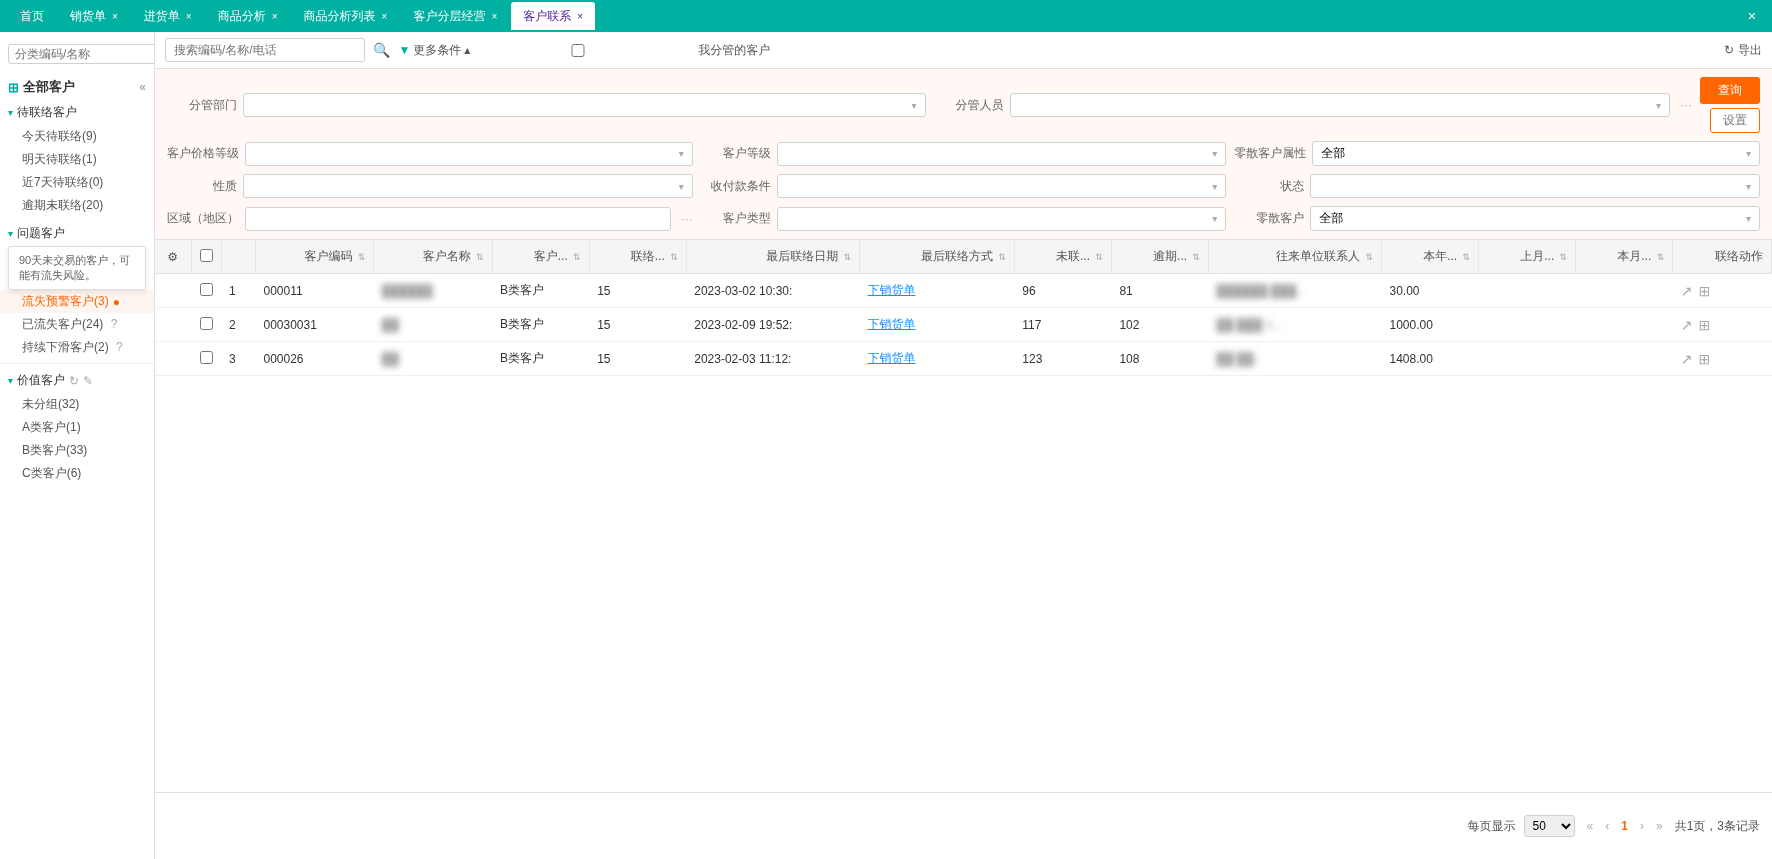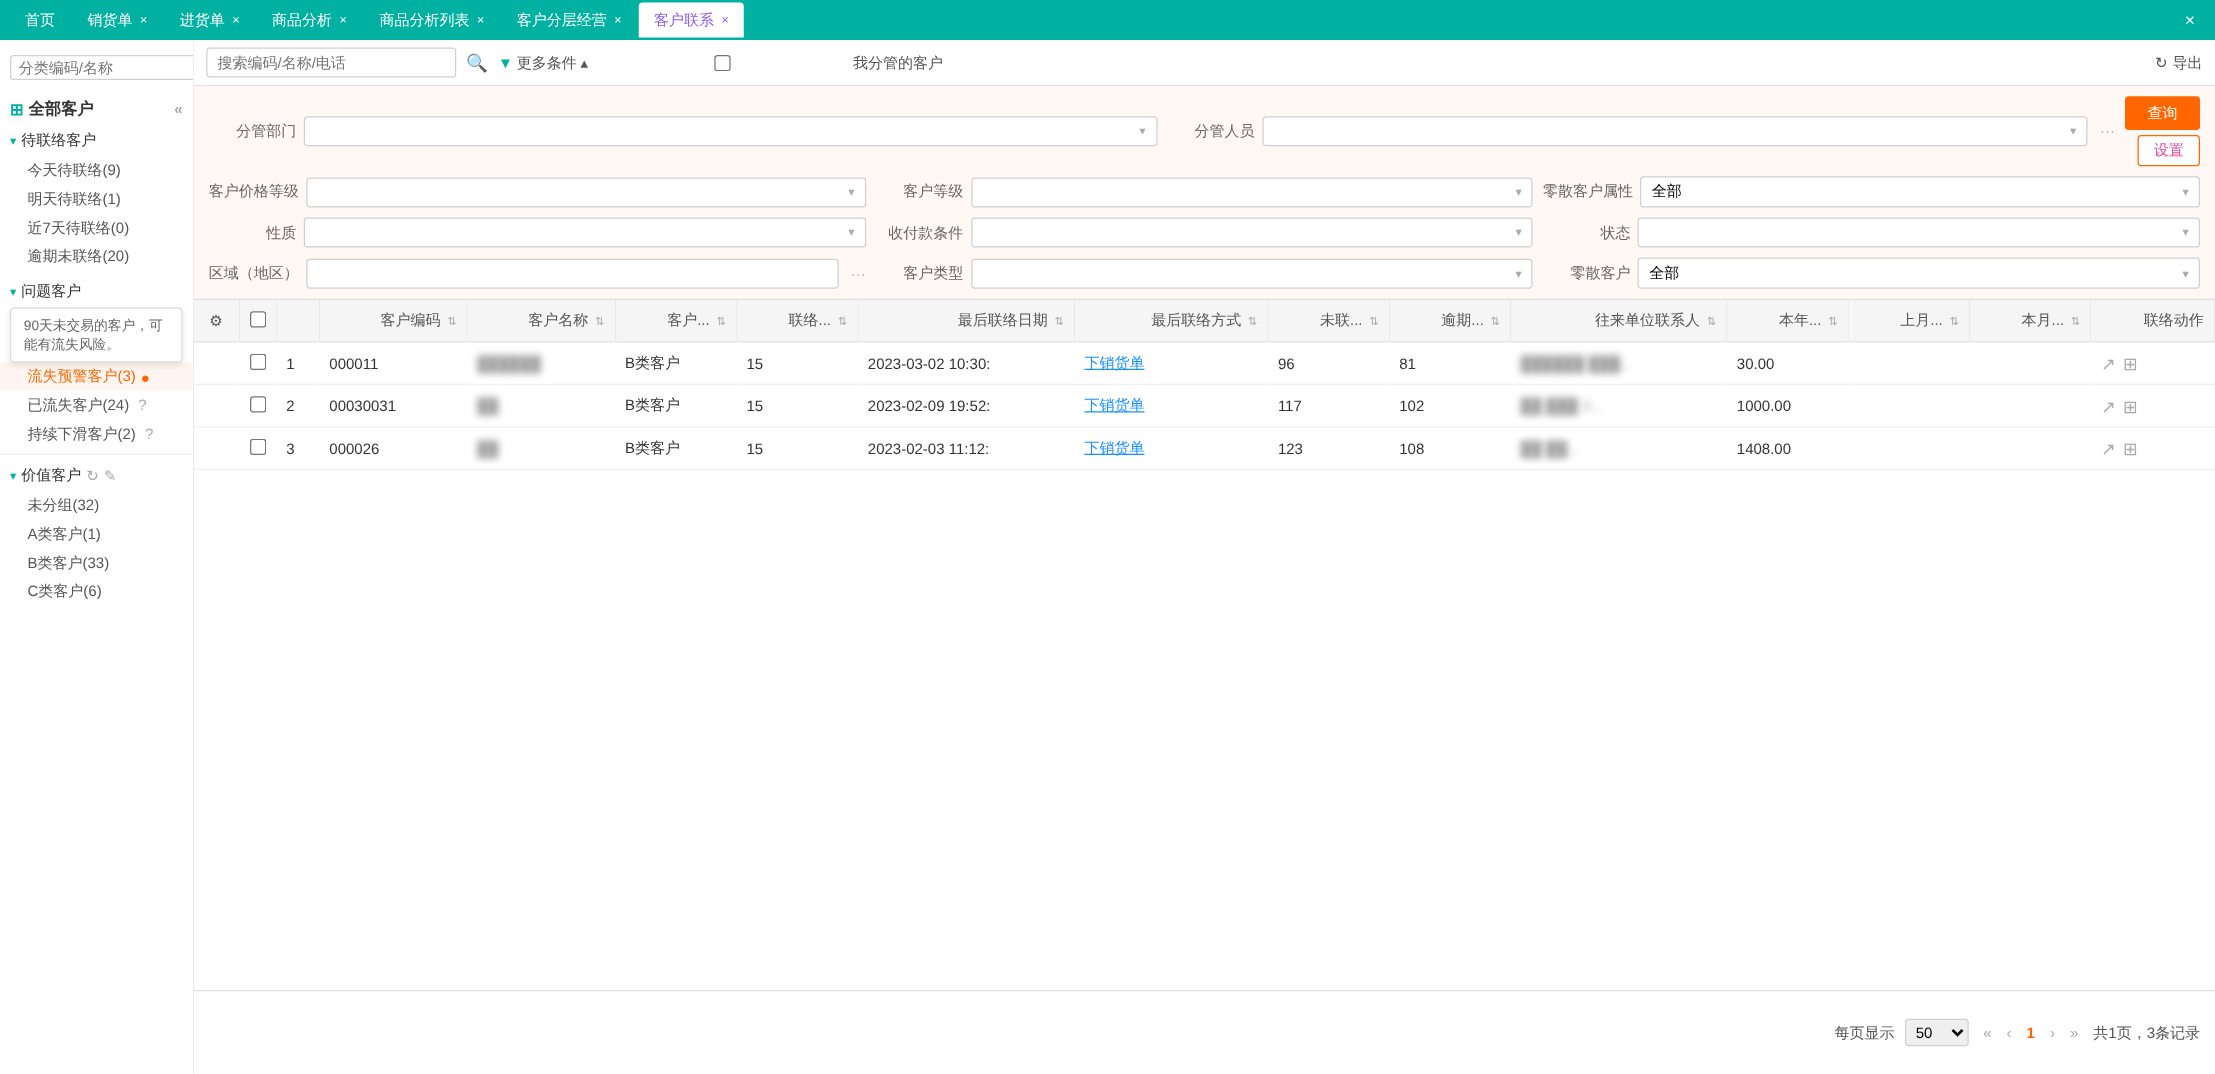--- a/index.html
+++ b/index.html
@@ -12,21 +12,21 @@
       padding: 0 8px;
     }
     .tab-item {
       display: flex; align-items: center;
       padding: 0 12px; height: 28px;
       color: #fff; cursor: pointer;
       font-size: 12px; border-radius: 3px 3px 0 0;
       margin-right: 2px; background: transparent;
     }
     .tab-item.active {
-      background: #fff; color: #8b5cf6;
+      background: #fff; color: #4c1d95;
     }
     .tab-close {
       margin-left: 6px; font-size: 10px; cursor: pointer; color: inherit;
     }
     .tab-spacer { flex: 1; }
     .tab-close-btn {
       color: #fff; font-size: 14px; cursor: pointer; padding: 0 8px;
     }
 
     
@@ -97,21 +97,21 @@
       border: 1px solid #d0d0d0; border-radius: 3px;
       padding: 4px 8px; font-size: 12px; width: 200px; outline: none;
     }
     .toolbar .search-btn { color: #ff6600; cursor: pointer; font-size: 14px; }
     .toolbar .filter-btn {
       display: flex; align-items: center;
       color: #555; cursor: pointer; gap: 3px;
     }
     .toolbar .filter-btn .filter-icon { color: #00b0a0; }
     .toolbar .my-customers {
-      display: flex; align-items: center; gap: 4px;
+      display: flex; align-items: center; gap: 20px;
       color: #555; cursor: pointer;
     }
     .toolbar-right { margin-left: auto; }
     .export-btn {
       display: flex; align-items: center; gap: 4px;
       color: #555; cursor: pointer; font-size: 12px;
     }
 
     
     .filter-panel {
@@ -136,21 +136,21 @@
       padding: 3px 8px; background: #fff; cursor: pointer; min-height: 24px;
     }
     .filter-select .arrow { color: #aaa; font-size: 10px; }
     .filter-more { color: #aaa; cursor: pointer; margin-left: 4px; }
     .query-btn {
       background: #ff6600; color: #fff; border: none;
       padding: 5px 18px; border-radius: 3px; cursor: pointer;
       font-size: 12px;
     }
     .setting-btn {
-      background: #fff; color: #ec4899; border: 1px solid #ff6600;
+      background: #fff; color: #737373; border: 1px solid #ff6600;
       padding: 3px 12px; border-radius: 3px; cursor: pointer;
       font-size: 12px; display: block;
     }
     .btn-group { display: flex; flex-direction: column; gap: 4px; align-items: flex-end; }
 
     
     .table-wrapper {
       flex: 1; overflow: auto;
     }
     table {

